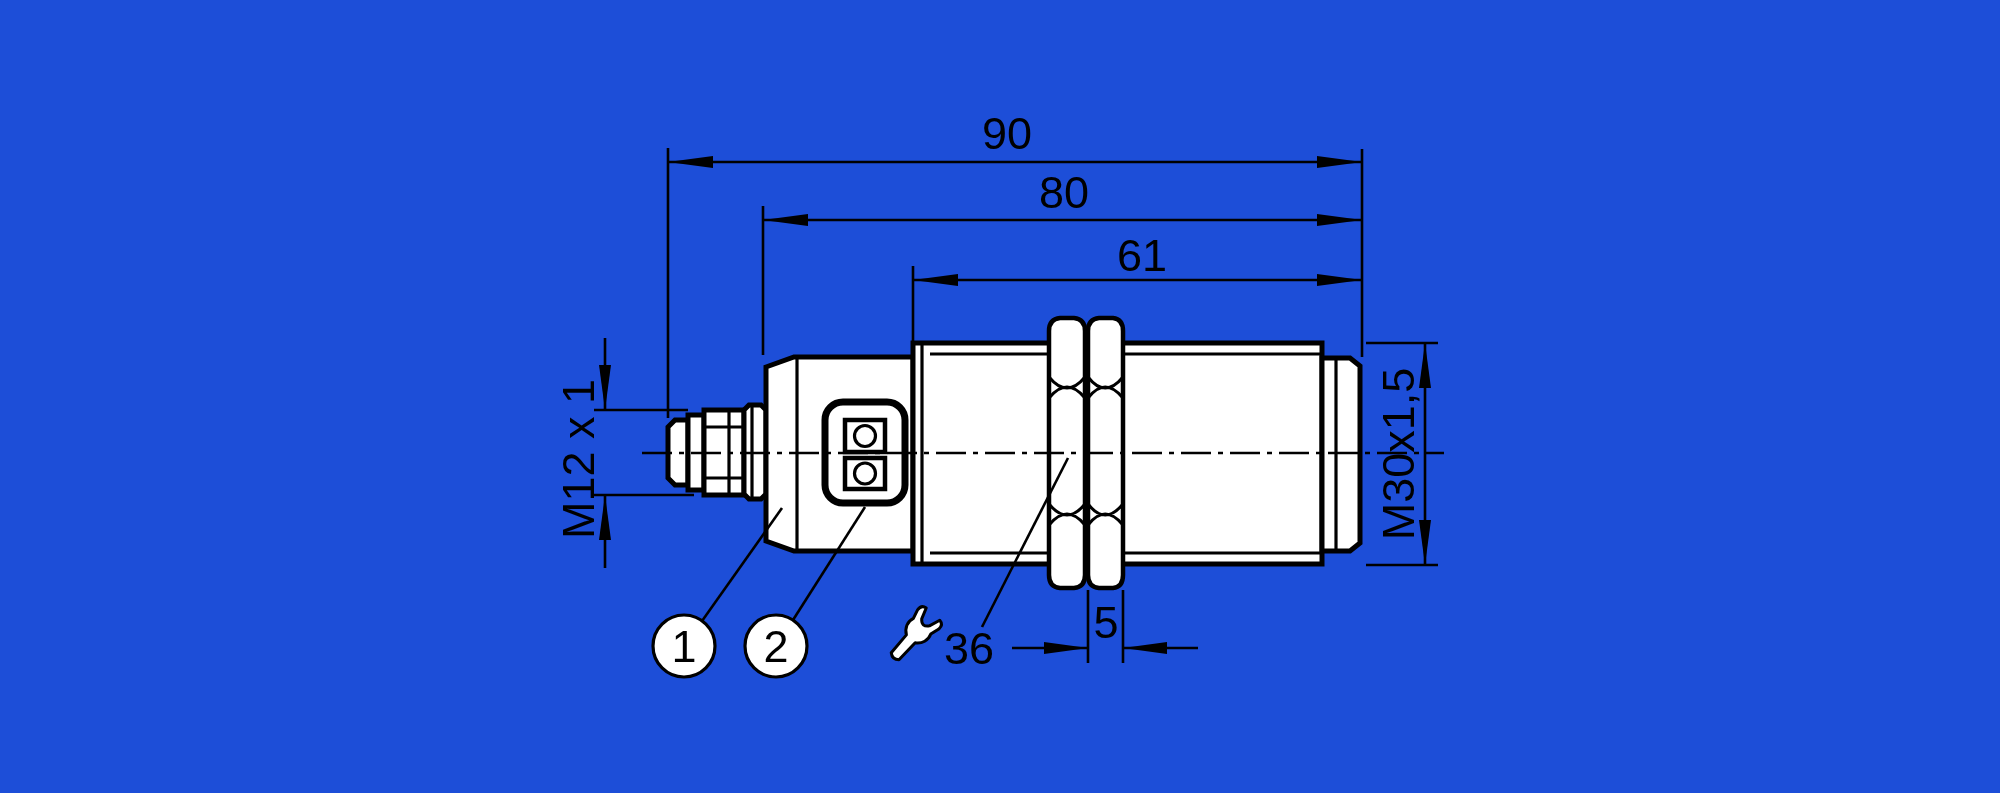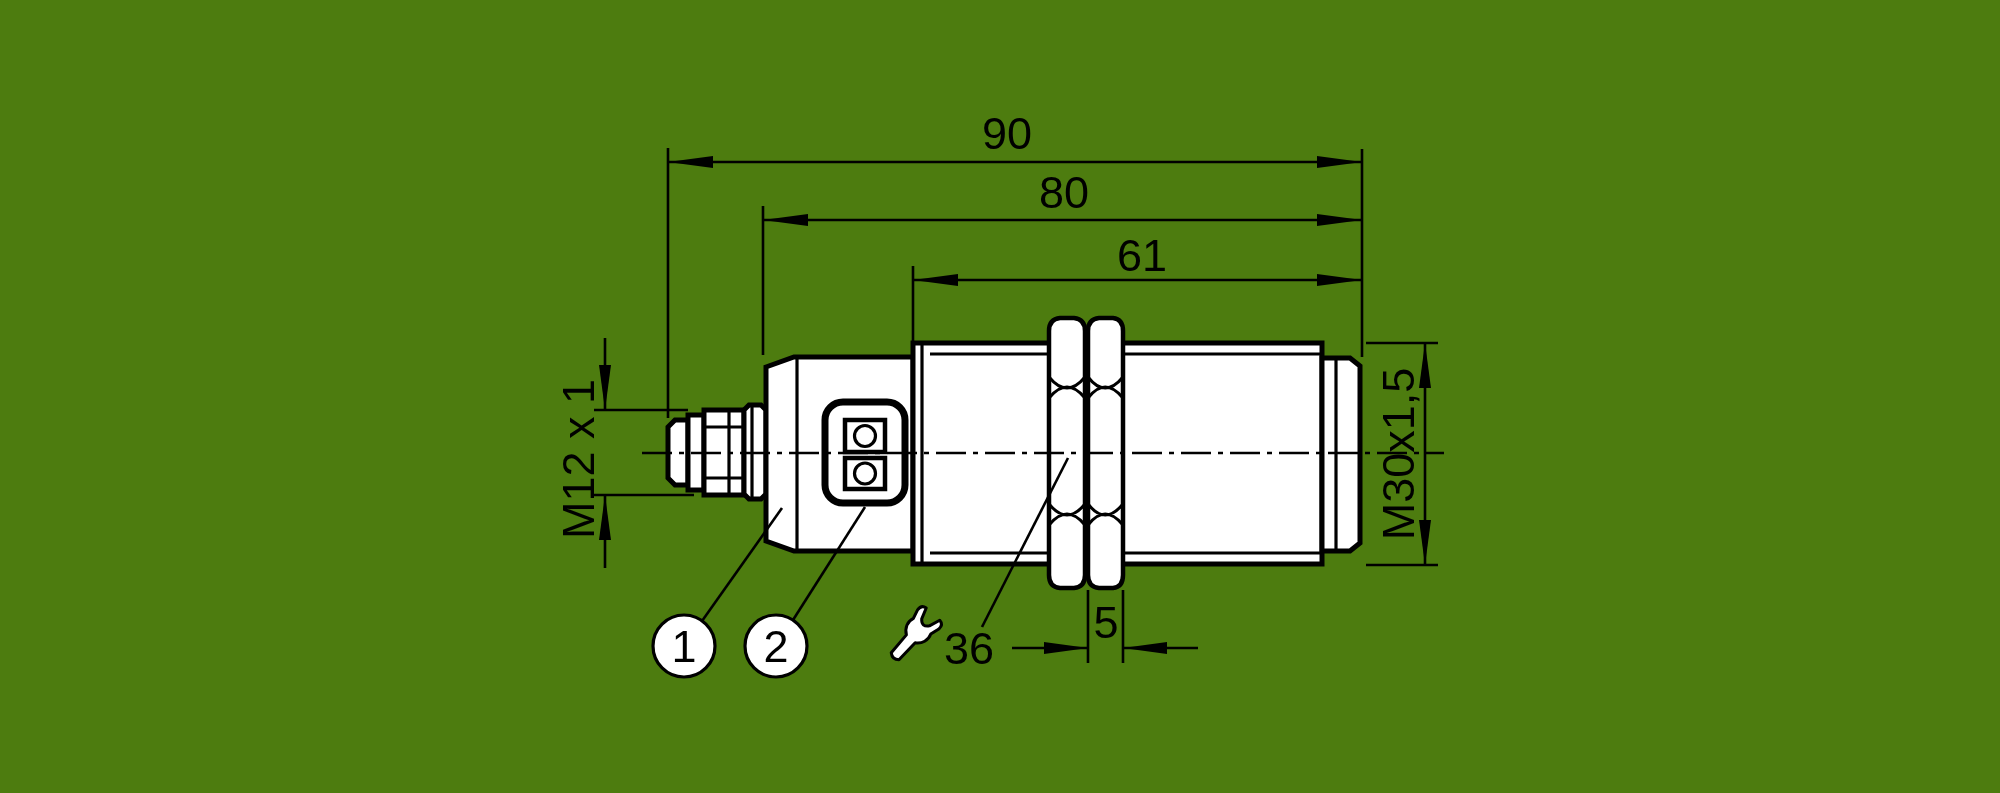--- a/index.html
+++ b/index.html
@@ -4,21 +4,21 @@
 <style>
   html, body {
     margin: 0;
     padding: 0;
     background: #ffffff;
   }
   .canvas {
     position: relative;
     width: 2000px;
     height: 793px;
-    background: #4d7c0f;
+    background: #1d4ed8;
     overflow: hidden;
   }
   svg { display: block; }
   text {
     font-family: "Liberation Sans", "DejaVu Sans", sans-serif;
     fill: #000000;
   }
   .dim-text {
     font-size: 45px;
     text-anchor: middle;

